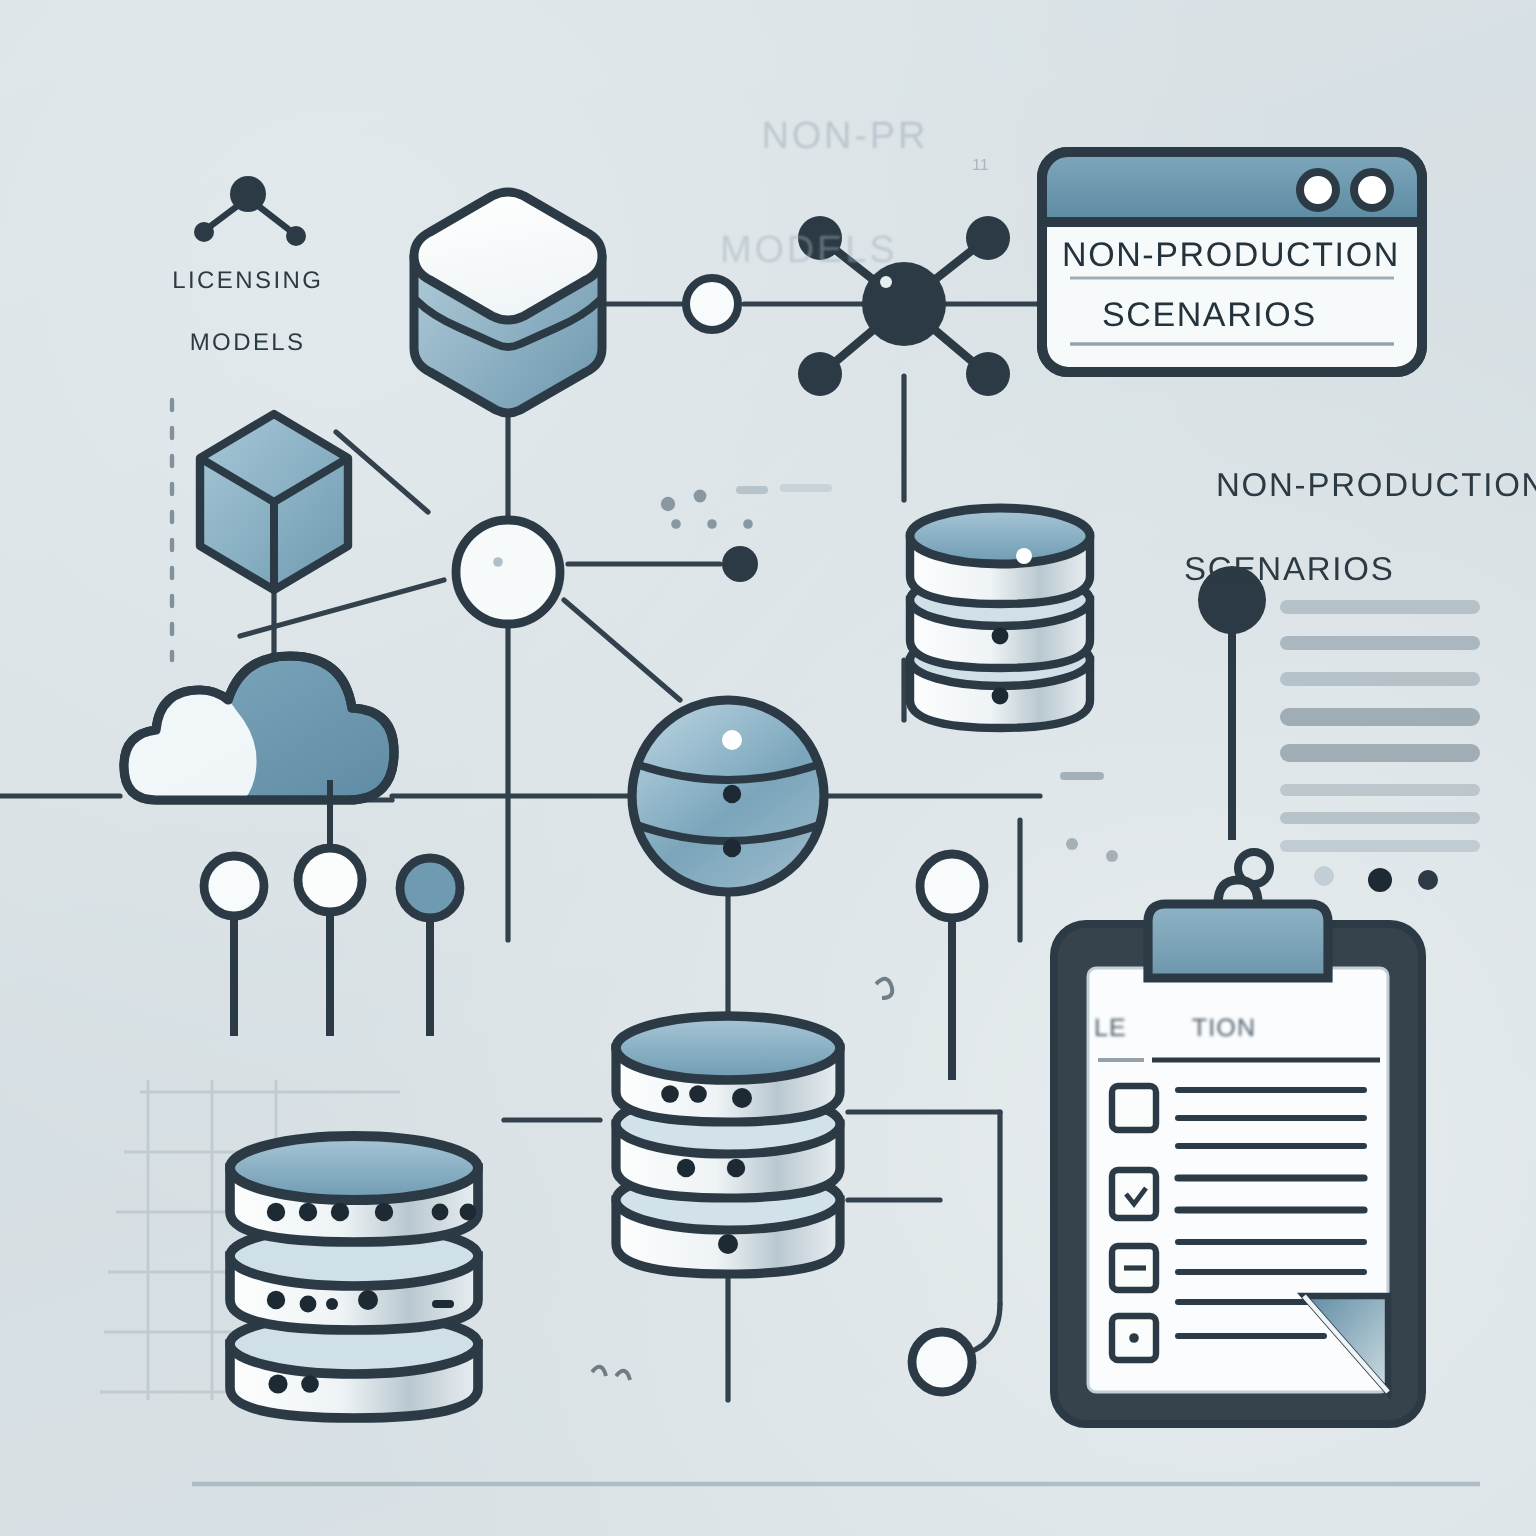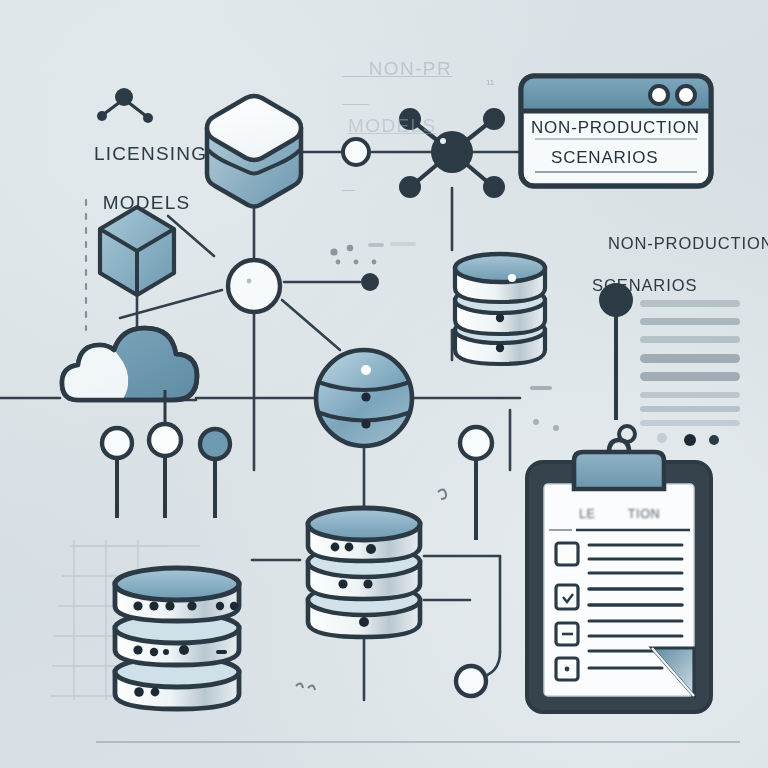--- a/index.html
+++ b/index.html
@@ -6,32 +6,32 @@
   body{width:768px;height:768px;overflow:hidden;font-family:"Liberation Sans",sans-serif;}
   #stage{position:relative;width:768px;height:768px;
     background:
       radial-gradient(circle at 22% 18%, #e2e9ec 0%, rgba(226,233,236,0) 55%),
       radial-gradient(circle at 78% 72%, #e6ecee 0%, rgba(230,236,238,0) 55%),
       linear-gradient(160deg,#dbe3e7 0%,#d5dee2 50%,#dae2e6 100%);
     overflow:hidden;}
   #svgroot{position:absolute;inset:0;width:768px;height:768px;}
   .lbl{position:absolute;color:#2c3a44;font-family:"Liberation Sans",sans-serif;
     letter-spacing:1.2px;line-height:1.28;white-space:pre;}
-  #licensing-models{left:68px;top:118px;font-size:19px;font-weight:400;}
+  #licensing-models{left:68px;top:118px;font-size:12px;font-weight:400;}
   #licensing-models .l2{padding-left:18px;display:block;text-align:center;}
   #nps-under{left:586px;top:212px;font-size:16.5px;letter-spacing:.9px;}
   #nps-under .l2{padding-left:6px;display:block;}
-  #ghost{position:absolute;left:342px;top:26px;font-size:19px;letter-spacing:1.4px;
-    color:#9fb0ba;opacity:.55;filter:blur(.6px);line-height:1.5;white-space:pre;text-decoration:underline;}
+  #ghost{position:absolute;left:354px;top:26px;font-size:19px;letter-spacing:1.4px;
+    color:#9fb0ba;opacity:.55;filter:blur(.6px);line-height:1.5;white-space:pre;}
   #ghost .g2{padding-left:6px;display:block;opacity:.85;}
   #win-title1,#win-title2{position:absolute;color:#24323c;font-size:17px;letter-spacing:.8px;}
   #win-title1{left:531px;top:118px;}
   #win-title2{left:551px;top:148px;}
   #clip-head{position:absolute;left:547px;top:507px;font-size:12.5px;letter-spacing:.6px;
-    color:#52626d;filter:blur(.9px);white-space:pre;margin-left:32px;}
+    color:#52626d;filter:blur(.9px);white-space:pre;}
   #tiny-mark{position:absolute;left:486px;top:78px;font-size:8px;color:#94a5ae;opacity:.7;}
 </style>
 </head>
 <body>
 
 <div id="stage">
 
   <svg id="svgroot" viewBox="0 0 768 768">
     <defs>
       <linearGradient id="gBlue" x1="0" y1="0" x2="0" y2="1">

